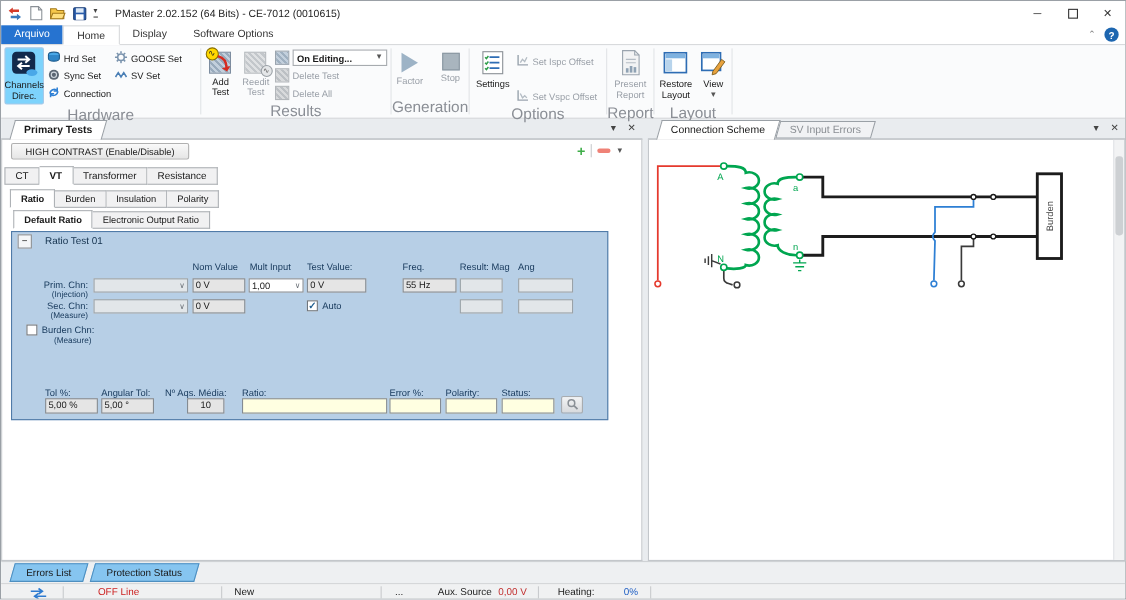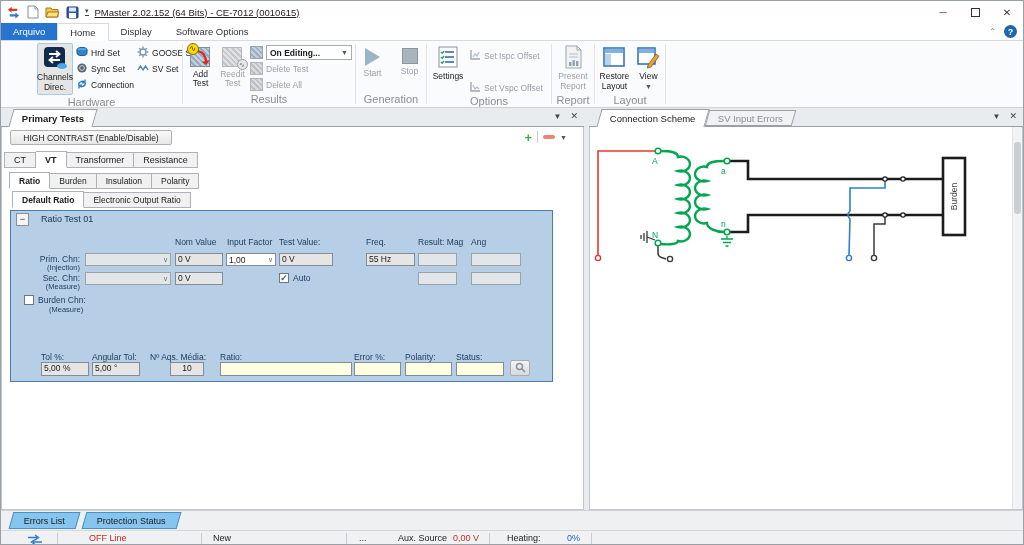--- a/index.html
+++ b/index.html
@@ -6,43 +6,43 @@
   html,body { background:#d8dadd; }
   .app { width:1024px; height:545px; position:relative; background:#fff;
          font-family:"Liberation Sans", sans-serif; font-size:9px; color:#1a1a1a;
          overflow:hidden; border:1px solid #9aa0a6; }
 
   
   .titlebar { height:22px; display:flex; align-items:center; background:#fff; padding-left:5px; gap:6px; }
   .qat { display:flex; align-items:center; gap:6px; }
   .qat svg { display:block; }
   .qat-caret { font-size:7px; color:#444; border-bottom:1px solid #444; line-height:6px; padding-bottom:1px; }
-  .win-title { font-size:9.5px; color:#222;text-decoration:underline; }
+  .win-title { margin-left:10px; font-size:9.5px; color:#222; }
   .wincontrols { margin-left:auto; display:flex; height:22px; }
   .winbtn { width:32px; display:flex; align-items:center; justify-content:center; color:#333; font-size:10px; }
   .maxglyph { width:9px; height:9px; border:1px solid #333; }
 
   
   .ribbontabs { height:18px; background:#fff; border-bottom:1px solid #d8dadc; display:flex; align-items:stretch; position:relative; }
   .rtab { padding:0 12px; display:flex; align-items:center; font-size:9.5px; color:#333; }
   .rtab.file { background:var(--accent-blue); color:#fff; }
   .rtab.active { background:#fff; border:1px solid #d8dadc; border-bottom-color:#fff; margin-bottom:-1px; }
   .rtabs-right { position:absolute; right:6px; top:2px; display:flex; gap:8px; align-items:center; }
   .collapse-caret { color:#777; font-size:8px; }
   .help-circle { width:13px; height:13px; border-radius:50%; background:#1d66b0; color:#fff; font-size:9px; font-weight:bold; display:flex; align-items:center; justify-content:center; }
 
   
   .ribbon { height:67px; background:#fafbfc; border-bottom:1px solid #cfd2d5; display:flex; }
   .rgroup { display:flex; flex-direction:column; }
   .rg-content { flex:1; display:flex; align-items:flex-start; padding:2px 3px 0 3px; gap:3px; }
-  .rg-label { text-align:center; font-size:11px; color:#8a8e95; padding:1px 0 2px; }
+  .rg-label { text-align:center; font-size:14px; color:#8a8e95; padding:1px 0 2px; }
   .gsep { width:1px; background:#e2e4e7; margin:3px 0; }
   .bigbtn { width:36px; display:flex; flex-direction:column; align-items:center; text-align:center;
             font-size:8.5px; line-height:1.1; gap:1px; padding:2px 0; border-radius:2px; }
-  .bigbtn.selected { background:#e5e5e5; border:1px solid #a6c9e8;margin-left:33px; }
+  .bigbtn.selected { background:#7dd3fc; border:1px solid #a6c9e8; }
   .bigbtn.disabled { color:#9aa0a8; }
   .smallcol { display:flex; flex-direction:column; gap:3px; padding-top:3px; }
   .smallitem { display:flex; align-items:center; gap:3px; font-size:8.5px; height:13px; white-space:nowrap; }
   .smallitem.disabled { color:#9aa0a8; }
   .rcombo { width:86px; height:15px; border:1px solid #a7abaf; background:#fff; display:flex;
             align-items:center; justify-content:space-between; padding:0 3px; font-size:8.5px; font-weight:bold; }
   .rcombo .caret { font-size:7px; color:#555; }
   .mosaic { display:inline-block; width:13px; height:13px; border:1px solid #9aa4ae;
             background:repeating-linear-gradient(45deg,#c2cfdc 0 2px,#9fb0c0 2px 4px); }
   .mosaic.gray { background:repeating-linear-gradient(45deg,#d8dadc 0 2px,#bcc0c4 2px 4px); border-color:#b2b6ba; }
@@ -299,21 +299,21 @@
         </div>
       </div>
       <div class="rg-label">Results</div>
     </div>
     <div class="gsep"></div>
 
     <div class="rgroup" style="width:70px;">
       <div class="rg-content" style="justify-content:center; gap:10px;">
         <div class="bigbtn disabled" style="width:28px;">
           <span class="start-tri"></span>
-          <span>Start</span>
+          <span>Factor</span>
         </div>
         <div class="bigbtn disabled" style="width:28px;">
           <span class="stop-sq"></span>
           <span>Stop</span>
         </div>
       </div>
       <div class="rg-label">Generation</div>
     </div>
     <div class="gsep"></div>
 
@@ -453,21 +453,21 @@
           <div class="wtab">Electronic Output Ratio</div>
         </div>
 
         <div class="ratio-panel">
           <div class="rp-header">
             <span class="collapse-btn">−</span>
             <span class="rp-title">Ratio Test 01</span>
           </div>
 
           <span class="lbl" style="left:164px; top:26px;">Nom Value</span>
-          <span class="lbl" style="left:216px; top:26px;">Input Factor</span>
+          <span class="lbl" style="left:216px; top:26px;">Mult Input</span>
           <span class="lbl" style="left:268px; top:26px;">Test Value:</span>
           <span class="lbl" style="left:355px; top:26px;">Freq.</span>
           <span class="lbl" style="left:407px; top:26px;">Result: Mag</span>
           <span class="lbl" style="left:460px; top:26px;">Ang</span>
 
           <span class="lbl r" style="left:0; top:43px; width:69px;">Prim. Chn:</span>
           <span class="lbl r sub" style="left:0; top:52px; width:69px;">(Injection)</span>
           <span class="combo" style="left:74px; top:42px; width:86px;">
               <span></span>
               <span class="caret">∨</span>

